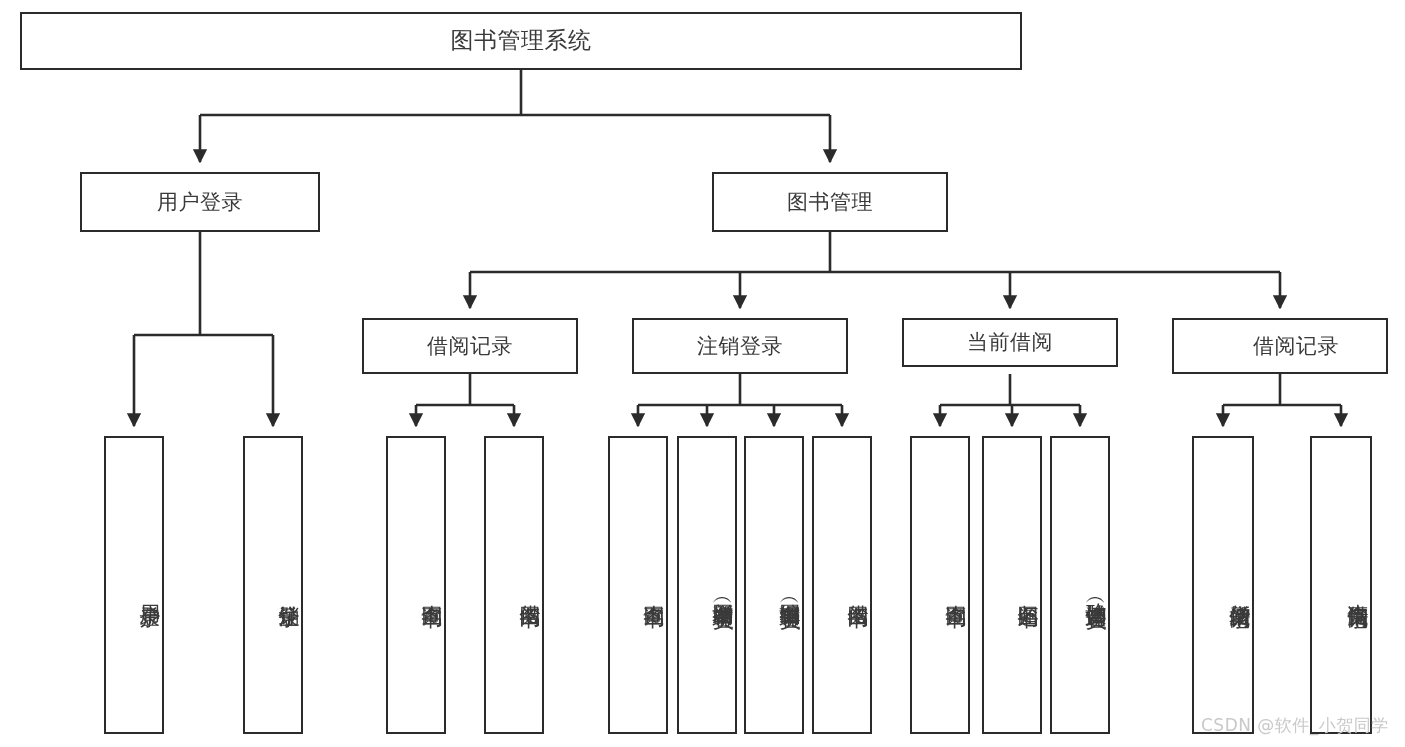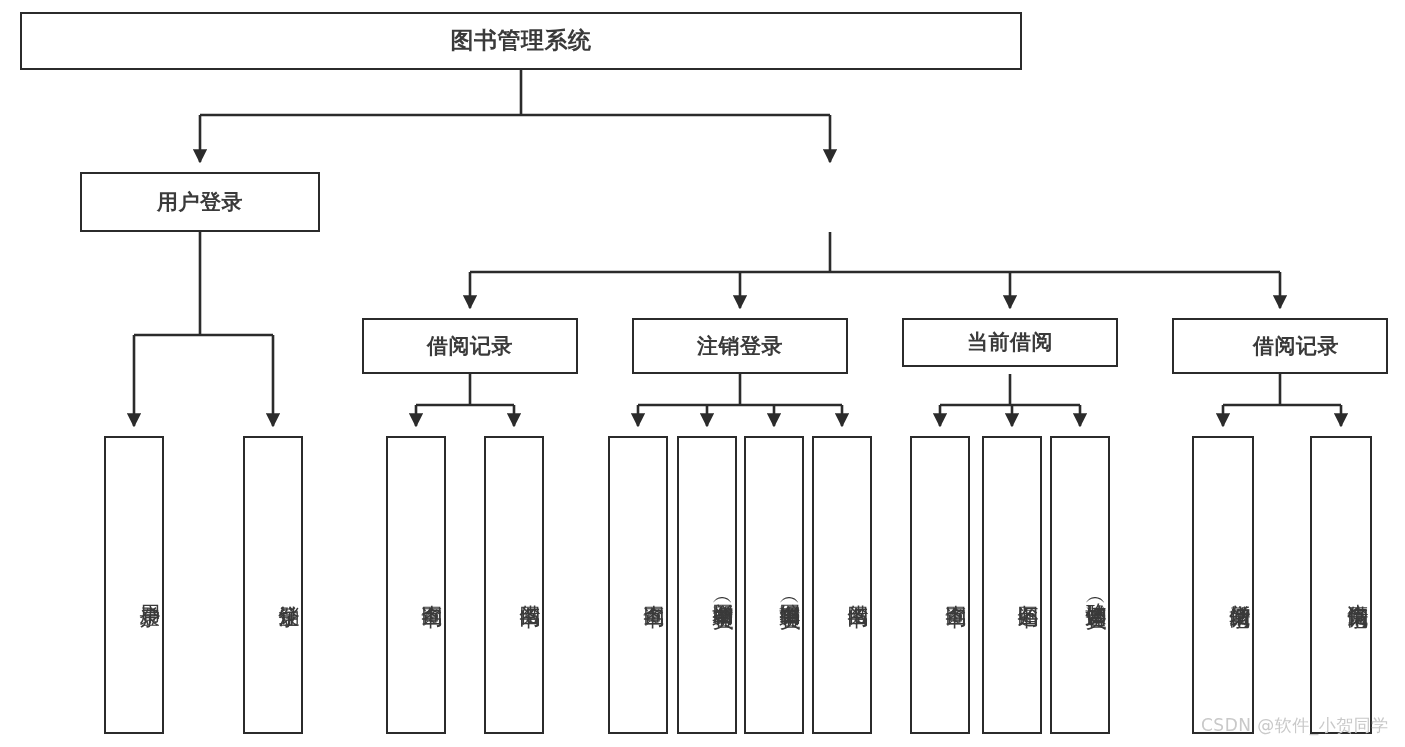--- a/index.html
+++ b/index.html
@@ -32,21 +32,20 @@
     background: #ffffff;
     display: flex;
     align-items: center;
     justify-content: center;
     color: #3a3a3a;
     line-height: 1.18;
   }
   .node.horiz {
     font-size: 21px;
     letter-spacing: 0.5px;
-    font-weight: bold;
   }
   .node.vert {
     writing-mode: vertical-rl;
     text-orientation: upright;
     font-size: 21px;
     align-items: flex-start;
     justify-content: center;
     padding-top: 10px;
     letter-spacing: 1px;
   }
@@ -112,20 +111,21 @@
       <path d="M 1280 374 L 1280 405"></path>
       <path d="M 1223 405 L 1341 405"></path>
       <path d="M 1223 405 L 1223 426" marker-end="url(#arrow)"></path>
       <path d="M 1341 405 L 1341 426" marker-end="url(#arrow)"></path>
     </g>
   </svg>
 
   <div class="node horiz" id="title-node" style="left: 20px; top: 12px; width: 1002px; height: 58px;">图书管理系统</div>
 
   <div class="node horiz" style="left: 80px; top: 172px; width: 240px; height: 60px;">用户登录</div>
+  <div class="node horiz" style="left: 712px; top: 172px; width: 236px; height: 60px;">图书管理</div>
 
   <div class="node horiz" style="left: 362px; top: 318px; width: 216px; height: 56px;">借阅记录</div>
   <div class="node horiz" style="left: 632px; top: 318px; width: 216px; height: 56px;">注销登录</div>
   <div class="node horiz" style="left: 902px; top: 318px; width: 216px; height: 49px; text-align: right;">当前借阅</div>
   <div class="node horiz" style="left: 1172px; top: 318px; width: 216px; height: 56px; padding-left: 32px;">借阅记录</div>
 
   <div class="node vert" style="left: 104px; top: 436px; width: 60px; height: 298px;">用户登录</div>
   <div class="node vert" style="left: 243px; top: 436px; width: 60px; height: 298px;">注销登录</div>
   <div class="node vert" style="left: 386px; top: 436px; width: 60px; height: 298px;">查询图书</div>
   <div class="node vert" style="left: 484px; top: 436px; width: 60px; height: 298px;">借阅图书</div>

